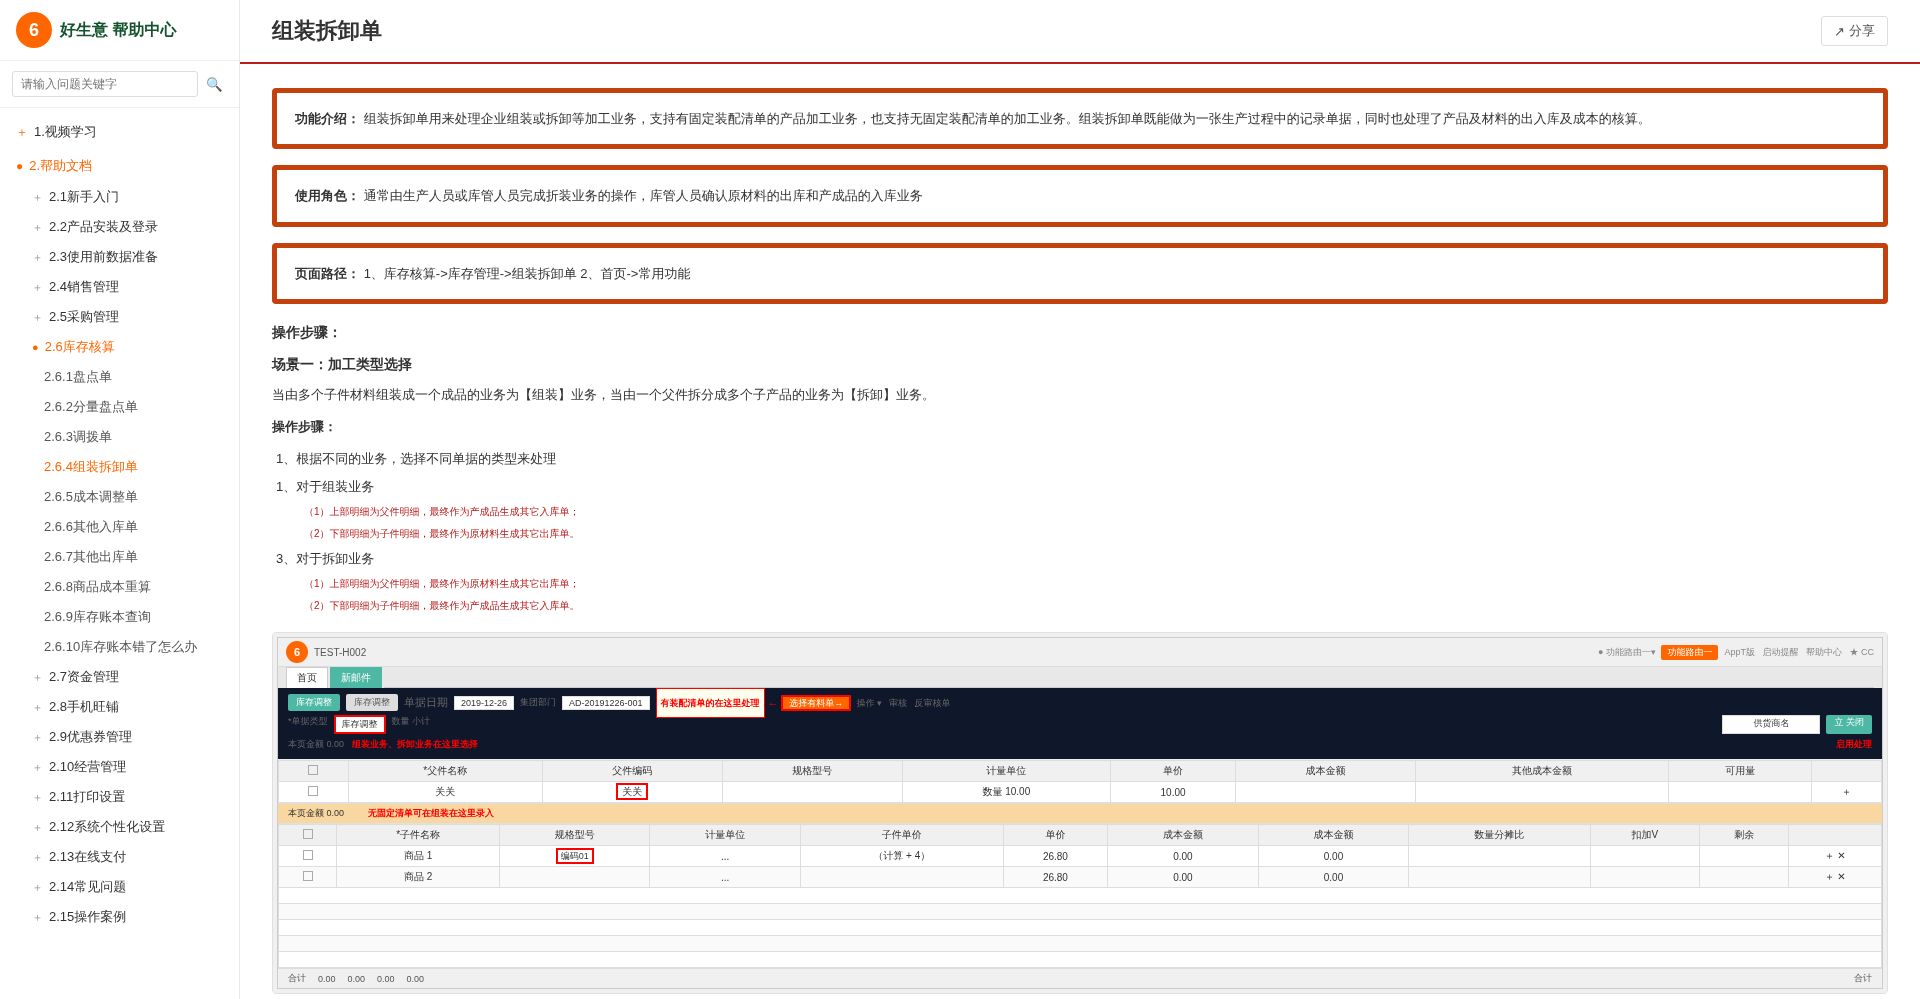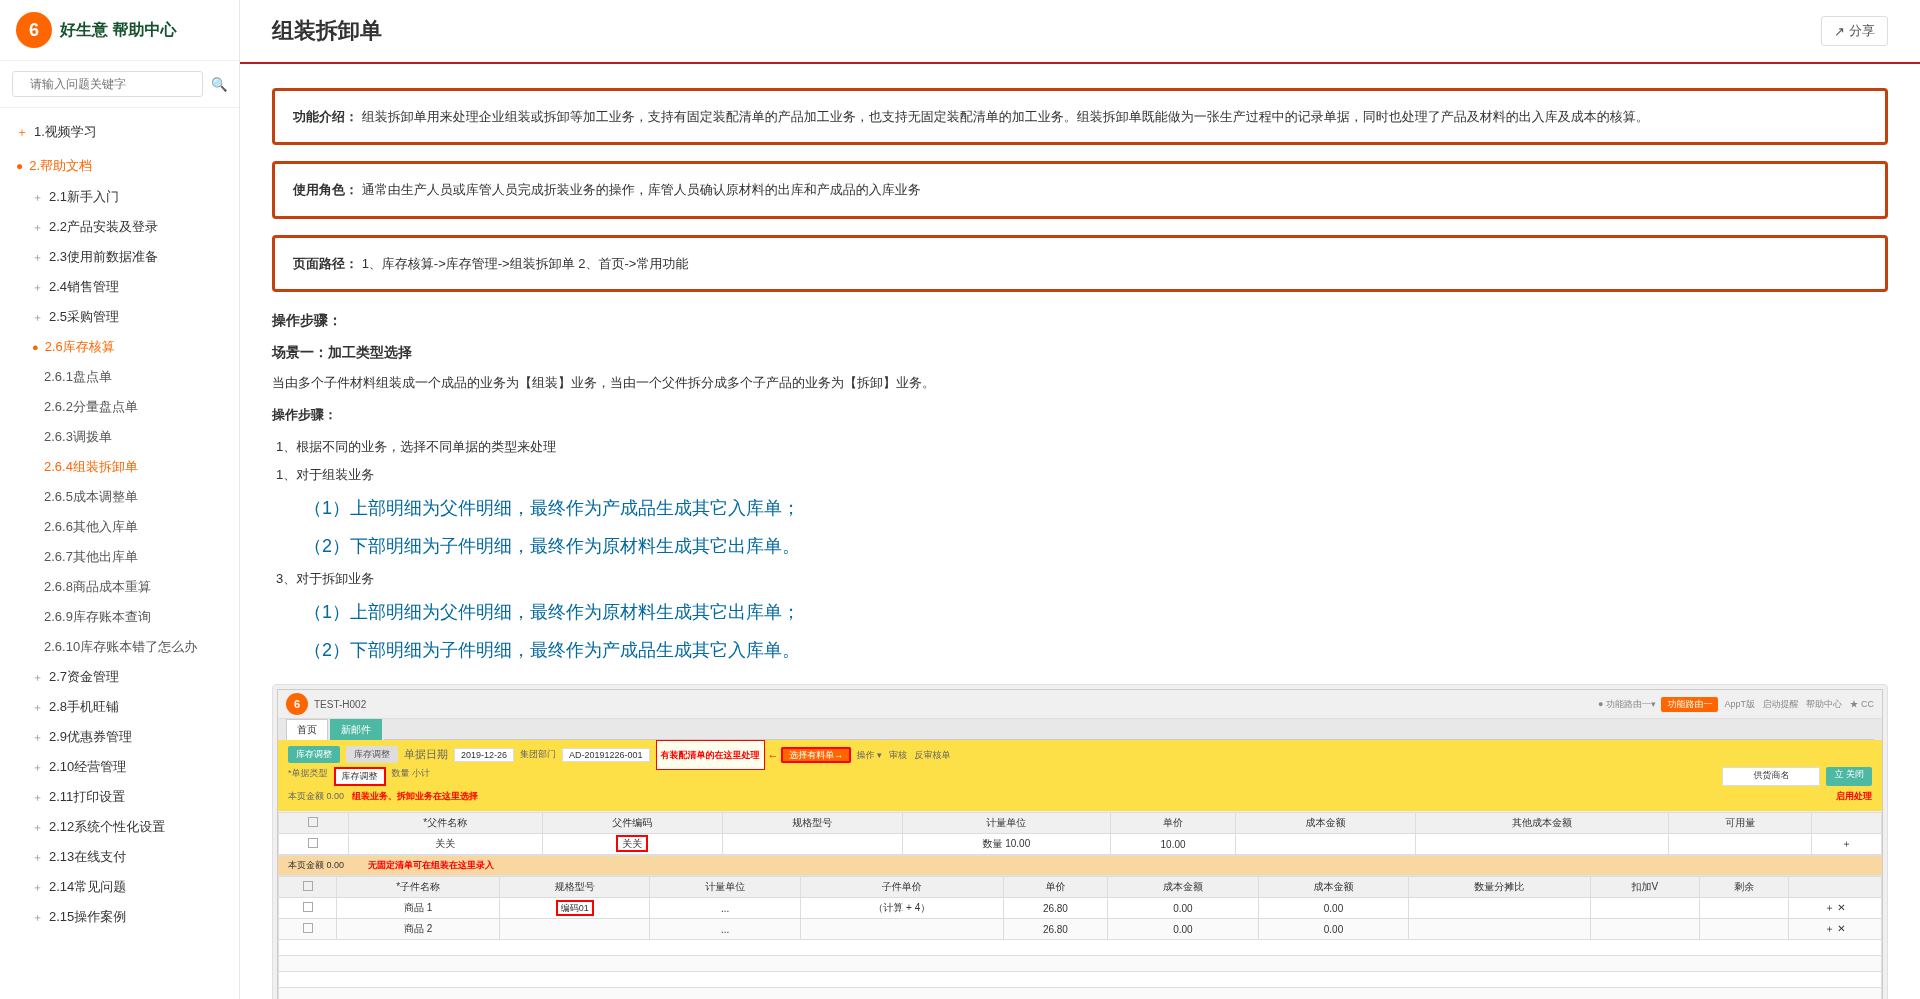--- a/index.html
+++ b/index.html
@@ -35,21 +35,21 @@
     .search-box {
       padding: 10px 12px;
       border-bottom: 1px solid #f0f0f0;
       display: flex; align-items: center;
       background: #fff;
     }
     .search-input {
       flex: 1;
       border: 1px solid #ddd;
       border-radius: 3px;
-      padding: 5px 17px;
+      padding: 5px 8px;
       font-size: 12px;
       outline: none;
     }
     .search-btn {
       background: none; border: none; cursor: pointer;
       color: #999; margin-left: 4px; padding: 2px 4px;
     }
     .sidebar-nav {
       flex: 1;
       overflow-y: auto;
@@ -111,21 +111,21 @@
 
     .content-area {
       flex: 1;
       overflow-y: auto;
       padding: 24px 32px;
       background: #fff;
       margin: 0;
     }
 
     .info-block {
-      border: 3px solid #c2410c;
+      border: 5px solid #c2410c;
       border-radius: 4px;
       padding: 14px 18px;
       margin-bottom: 16px;
       font-size: 13px;
       line-height: 1.8;
       color: #333;
       background: #fff;
     }
 
     .section-title {
@@ -149,23 +149,23 @@
     }
 
     .numbered-item {
       font-size: 13px;
       line-height: 2;
       color: #333;
       padding-left: 4px;
       margin-bottom: 2px;
     }
     .indented-item {
-      font-size: 18px;
+      font-size: 10px;
       line-height: 2;
-      color: #0369a1;
+      color: #b91c1c;
       padding-left: 32px;
       margin-bottom: 2px;
     }
 
     
     .screenshot-container {
       border: 1px solid #e0e0e0;
       border-radius: 4px;
       overflow: hidden;
       margin-top: 16px;
@@ -374,21 +374,21 @@
             <div style="background:#f60;color:#fff;padding:1px 6px;border-radius:2px;font-size:9px;">功能路由一</div>
             <span style="font-size:9px;color:#888;">AppT版 &nbsp; 启动提醒 &nbsp; 帮助中心 &nbsp; ★ CC</span>
           </div>
 
           <div style="display:flex; background:#e8e8e8; padding:0 8px; gap:2px; align-items:flex-end;">
             <div style="background:#fff;border:1px solid #ccc;border-bottom:none;padding:3px 10px;font-size:10px;">首页</div>
             <div style="background:#4db8a4;color:#fff;border:1px solid #4db8a4;border-bottom:none;padding:3px 10px;font-size:10px;">新邮件</div>
             <div style="flex:1;border-bottom:1px solid #ccc;"></div>
           </div>
 
-          <div style="background:#fde047; padding:6px 10px; border-bottom:1px solid #eee;">
+          <div style="background:#0f172a; padding:6px 10px; border-bottom:1px solid #eee;">
             <div style="display:flex; align-items:center; gap:6px; flex-wrap:wrap; margin-bottom:4px;">
               <span style="background:#4db8a4;color:#fff;padding:2px 8px;border-radius:2px;font-size:9px;">库存调整</span>
               <span style="background:#ddd;color:#555;padding:2px 8px;border-radius:2px;font-size:9px;">库存调整</span>
               <span style="font-size:11px;color:#666;">单据日期</span>
               <span style="border:1px solid #ddd;padding:1px 6px;font-size:9px;background:#fff;">2019-12-26</span>
               <span style="font-size:9px;color:#666;">集团部门</span>
               <span style="border:1px solid #ddd;padding:1px 6px;font-size:9px;background:#fff;">AD-20191226-001</span>
 
               <div style="flex:1;position:relative;">
                 <span style="color:red;font-size:9px;font-weight:bold;background:#ffe;padding:9px 4px;border:1px solid red;">有装配清单的在这里处理</span>

